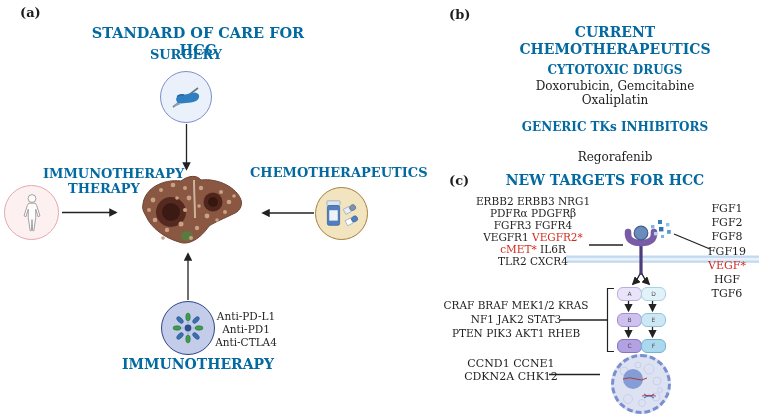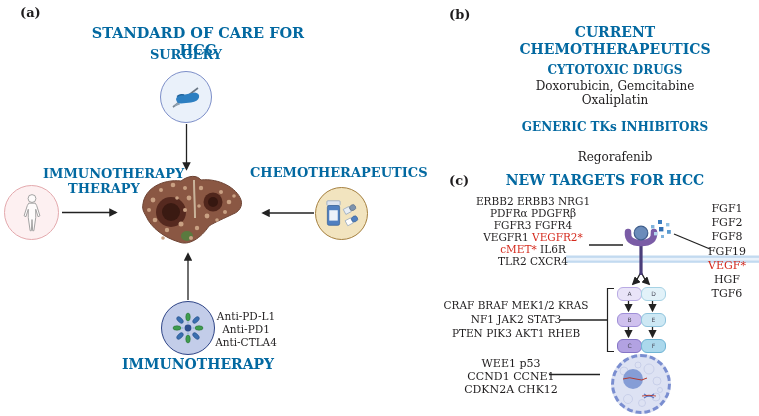--- a/index.html
+++ b/index.html
@@ -217,21 +217,20 @@
   <div class="pill txt" style="left:617px;top:339px;background:#b2a2e2;border-color:#8574c6;">C</div>
   <div class="pill txt" style="left:641px;top:339px;background:#abd8ec;border-color:#6fb4d4;">F</div>
 
   <div class="abs txt ctr" style="left:440px;top:299px;width:152px;font-size:10.5px;line-height:13.8px;">
     <div>CRAF BRAF MEK1/2 KRAS</div>
     <div>NF1 JAK2 STAT3</div>
     <div>PTEN PIK3 AKT1 RHEB</div>
   </div>
 
   <div class="abs txt ctr" style="left:455px;top:357px;width:112px;font-size:11px;line-height:13.2px;">
-    <div>WEE1 p53</div>
     <div>CCND1 CCNE1</div>
     <div>CDKN2A CHK12</div>
   </div>
 
   <div class="circle txt" style="left:611px;top:354px;width:60px;height:60px;background:#dde2f3;border:3px dashed #7a8ed0;">
     <svg width="54" height="54" viewBox="0 0 54 54">
       <g stroke="#c3cae6" fill="none" stroke-width="0.8">
         <circle cx="35" cy="12" r="5"></circle>
           <circle cx="43" cy="24" r="4"></circle>
           <circle cx="14" cy="42" r="4.5"></circle>

